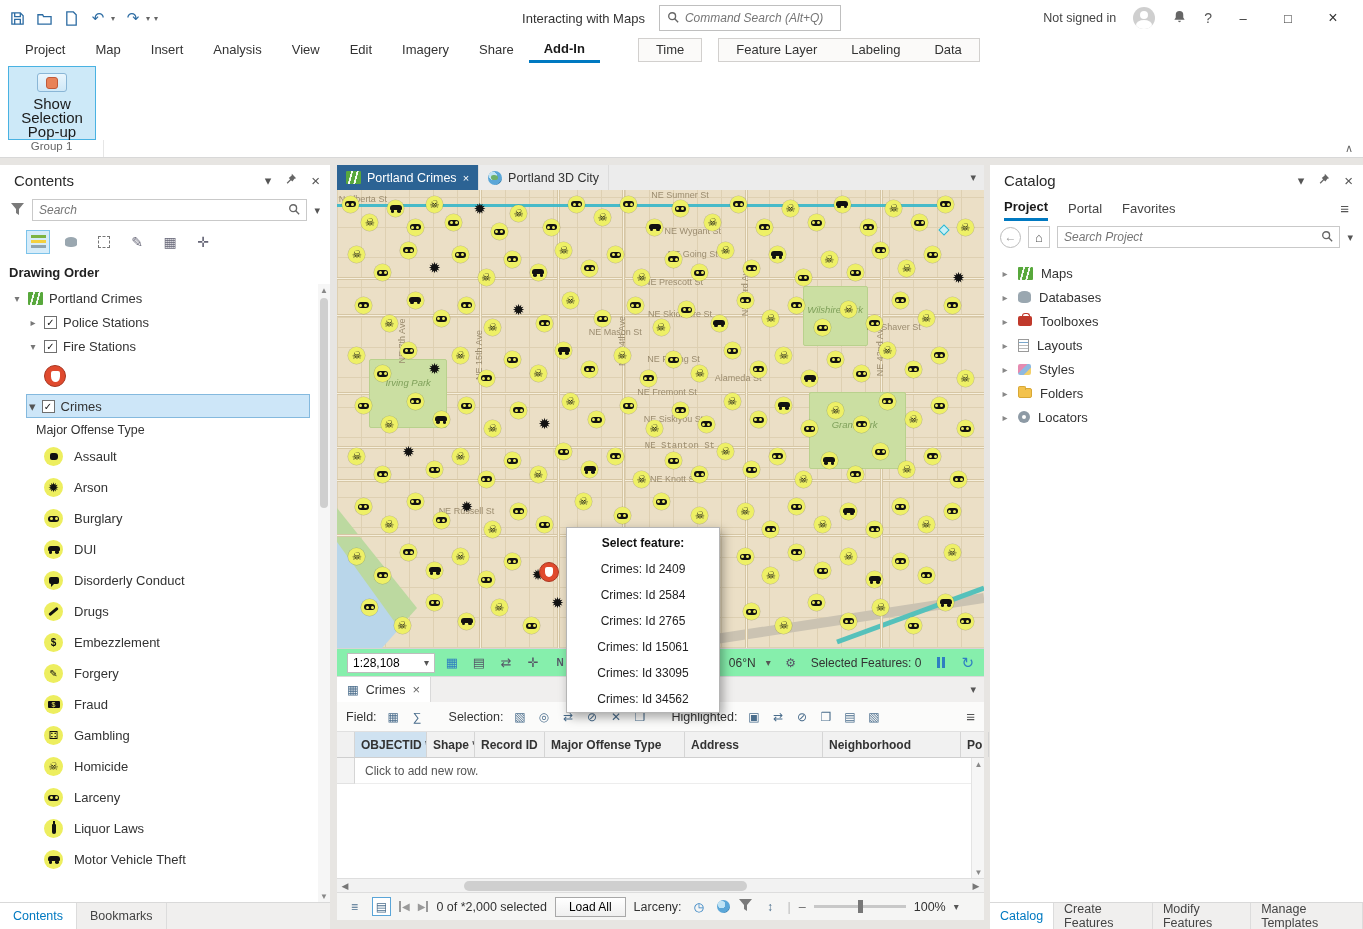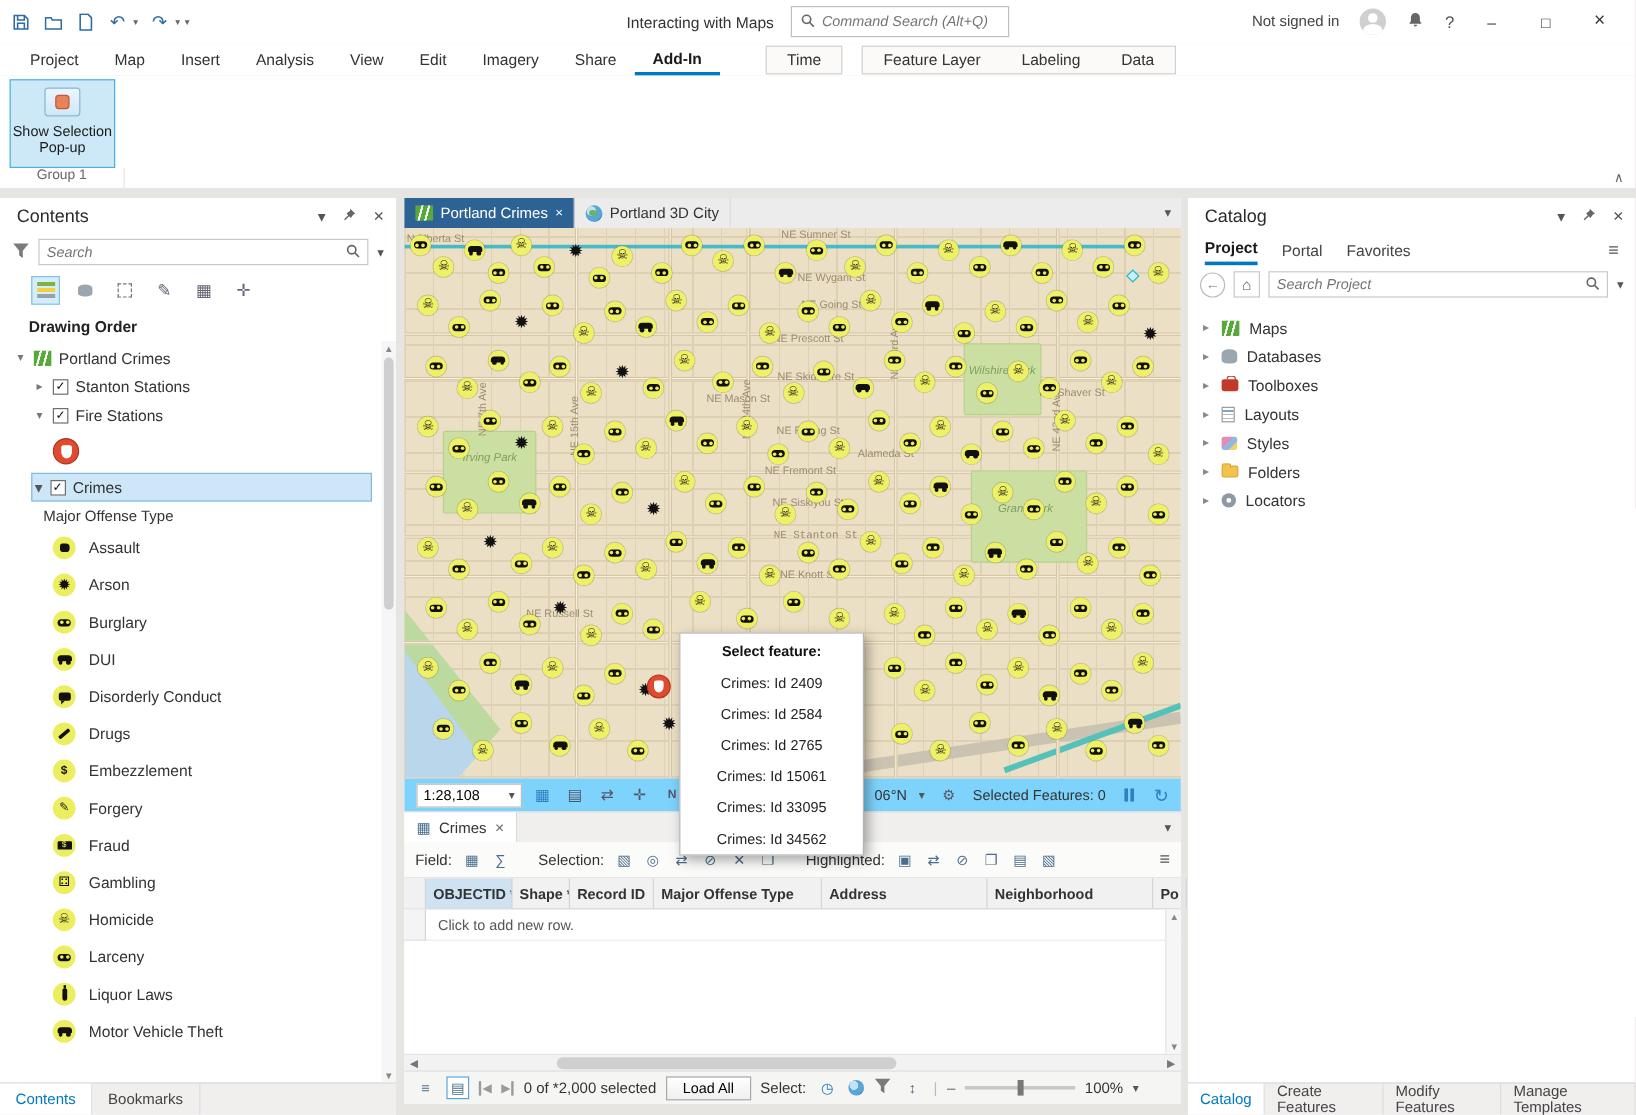--- a/index.html
+++ b/index.html
@@ -45,21 +45,21 @@
 .ribbon-tabs{position:absolute;left:0;top:36px;width:100%;height:27px;background:#fff;display:flex;align-items:stretch;padding-left:10px}
 .rtab{display:flex;align-items:center;padding:0 15px;font-size:13px;color:#333;cursor:default}
 .rtab.active{border-bottom:3px solid #0079c1;font-weight:bold;color:#1a1a1a}
 .ctx-wrap{display:flex;align-items:center;gap:16px;margin-left:38px}
 .ctx-group{display:flex;border:1px solid #d2d0ce;background:#fbfaf9;height:24px;align-self:center}
 .ctx-group .rtab{padding:0 17px;font-size:13px}
 .ribbon-body{position:absolute;left:0;top:63px;width:100%;height:95px;background:#fff;border-bottom:1px solid #d8d8d8}
 .big-btn{position:absolute;left:8px;top:3px;width:88px;height:74px;background:#cde9f8;border:1px solid #49b2e2;display:flex;flex-direction:column;align-items:center;padding-top:6px;gap:5px}
 .big-btn .bicon{width:30px;height:24px;border:1px solid #8ab6d6;border-radius:3px;background:linear-gradient(#eaf6fd,#cfe8f7);display:flex;align-items:center;justify-content:center}
 .big-btn .bicon i{width:12px;height:12px;background:#e88258;border:1px solid #c05a3a;border-radius:3px}
-.big-btn .blabel{font-size:12px;line-height:14px;text-align:center;color:#1a1a1a}
+.big-btn .blabel{font-size:15px;line-height:14px;text-align:center;color:#1a1a1a}
 .group-strip{position:absolute;left:0;bottom:0;height:17px;display:flex}
 .group-cell{width:104px;text-align:center;font-size:11.5px;color:#666;border-right:1px solid #e6e6e6}
 .ribbon-collapse{position:absolute;right:10px;bottom:2px;font-size:11px;color:#666}
 
 
 .panel{position:absolute;background:#fff;display:flex;flex-direction:column}
 .phead{height:30px;display:flex;align-items:center;padding:0 10px 0 14px}
 .ptitle{font-size:15px;color:#2b2b2b;flex:1}
 .phicons{display:flex;gap:14px;align-items:center;color:#555;font-size:13px}
 .pin svg{width:12px;height:12px;fill:#666}
@@ -72,21 +72,21 @@
 .btab{display:flex;align-items:center;padding:0 13px;font-size:12.5px;color:#444;border-right:1px solid #dcdcdc}
 .btab.active{background:#fff;color:#0079c1}
 
 
 .contents-panel{left:0;top:165px;width:330px;height:764px}
 .ctools{height:34px;display:flex;align-items:center;gap:9px;padding-left:26px}
 .tool{width:24px;height:24px;display:flex;align-items:center;justify-content:center;font-size:14px;color:#667}
 .tool.sel{background:#d6ecf9;border:1px solid #7cc3ea}
 .lbyorder{width:15px;height:14px;background:
  linear-gradient(to bottom,#7cb342 0 3px,transparent 3px 5px,#f4d03f 5px 8px,transparent 8px 10px,#90a4ae 10px 13px,transparent 13px)}
-.dorder{padding:6px 0 4px 24px;font-weight:bold;font-size:13px;color:#222}
+.dorder{padding:6px 0 4px 9px;font-weight:bold;font-size:13px;color:#222}
 .tree{flex:1;position:relative;overflow:hidden;padding-top:2px}
 .trow{height:24px;display:flex;align-items:center;gap:6px;padding-left:12px;font-size:13px}
 .trow .expander{width:10px;font-size:10px;color:#777;text-align:center}
 .indent1{padding-left:28px}
 .cb{width:13px;height:13px;border:1px solid #6f6f6f;background:#fff;display:flex;align-items:center;justify-content:center;font-size:10px;color:#111}
 .icon-map{width:15px;height:13px;background:#58a83c;border-radius:1px;background-image:linear-gradient(105deg,transparent 28%,rgba(255,255,255,.95) 29%,rgba(255,255,255,.95) 38%,transparent 39%,transparent 58%,rgba(255,255,255,.95) 59%,rgba(255,255,255,.95) 68%,transparent 69%)}
 .fire-row{height:36px;display:flex;align-items:center;padding-left:44px}
 .fire-icon{width:22px;height:22px;border-radius:50%;background:#e04a2e;border:1px solid #a83722;display:flex;align-items:center;justify-content:center}
 .fire-icon i{width:9px;height:11px;background:#fff;border-radius:2px 2px 50% 50%}
 .sel-row{margin:0 20px 0 26px;background:#cde6f8;border:1px solid #84b9de;padding-left:2px;height:24px;display:flex;align-items:center;gap:6px;font-size:13px}
@@ -137,21 +137,21 @@
 .selline{position:absolute;left:0;top:14px;width:93.5%;height:3px;background:#35b6c9;opacity:.9}
 .handle{position:absolute;width:8px;height:8px;background:#c9f0f6;border:1.5px solid #29b6cf;transform:rotate(45deg)}
 .slabels,.mlayer{position:absolute;inset:0}
 .slabel{position:absolute;font-size:9px;color:#9b8c6f;white-space:nowrap;transform:translate(-50%,-50%)}
 .slabel.v{transform:translate(-50%,-50%) rotate(-90deg)}
 .slabel.park-l{color:#7fa05a;font-style:italic;font-size:9.5px}
 .marker{position:absolute;width:17px;height:17px;margin:-8px 0 0 -8px;border-radius:50%;background:#eef066;display:flex;align-items:center;justify-content:center;box-shadow:0 0 0 .5px rgba(110,110,40,.35)}
 .marker.burst{background:transparent;box-shadow:none;font-size:15px;color:#111}
 .fire-marker{position:absolute;left:32.8%;top:83.5%;width:20px;height:20px;margin:-10px 0 0 -10px;border-radius:50%;background:#e04a2e;border:1px solid #a83722;display:flex;align-items:center;justify-content:center;z-index:20}
 .fire-marker i{width:8px;height:10px;background:#fff;border-radius:2px 2px 50% 50%}
-.map-toolbar{height:28px;background:#7dd3fc;border-top:1px solid #d5d5d5;display:flex;align-items:center;gap:7px;padding:0 10px;font-size:12px}
+.map-toolbar{height:28px;background:#86efac;border-top:1px solid #d5d5d5;display:flex;align-items:center;gap:7px;padding:0 10px;font-size:12px}
 .scalebox{width:88px;height:20px;border:1px solid #bdbdbd;background:#fff;display:flex;align-items:center;padding:0 5px;gap:4px}
 .scalebox input{border:none;outline:none;width:100%;font-size:12px;font-family:inherit}
 .mi{width:20px;height:20px;display:flex;align-items:center;justify-content:center;font-size:13px;color:#556}
 .mi.blue{color:#2f7fc1}
 .mtb-right{margin-left:auto;display:flex;align-items:center;gap:10px}
 .pausebtn{width:20px;height:20px;display:flex;align-items:center;justify-content:center;gap:2px}
 .pausebtn i{width:3px;height:11px;background:#2f7fc1}
 .syncbtn{color:#2f7fc1;font-size:15px}
 
 
@@ -344,21 +344,21 @@
     <div class="dorder">Drawing Order</div>
     <div class="tree">
       <div class="trow">
         <span class="expander gi g-exp"></span>
         <span class="icon-map"></span>
         <span>Portland Crimes</span>
       </div>
       <div class="trow indent1">
         <span class="expander gi g-right"></span>
         <span class="cb">✓</span>
-        <span>Stanton Stations</span>
+        <span>Police Stations</span>
       </div>
       <div class="trow indent1">
         <span class="expander gi g-exp"></span>
         <span class="cb">✓</span>
         <span>Fire Stations</span>
       </div>
       <div class="fire-row">
         <span class="fire-icon">
             <i></i>
           </span>
@@ -1191,21 +1191,21 @@
         </div>
       <span class="arr">▶</span>
     </div>
     <div class="tbottom">
       <span class="mi2 gi g-menu"></span>
       <span class="mi2 sel gi g-grid2"></span>
       <span class="navg nav-first gi g-left"></span>
       <span class="navg nav-last gi g-rightt"></span>
       <span>0 of *2,000 selected</span>
       <button class="loadall">Load All</button>
-      <span>Select:</span>
+      <span>Larceny:</span>
       <span class="mi2 gi g-clock" style="color:#2f7fc1"></span>
       <span class="globe2"></span>
       <span class="funnel"><svg viewBox="0 0 15 14">
             <path d="M1 1h13L9 7v6l-3-2V7z"></path>
           </svg></span>
       <span class="mi2 gi g-updown"></span>
       <span style="color:#bbb">|</span>
       <span class="gi g-min" style="color:#666"></span>
       <div class="slider">
           <div class="thumb"></div>

